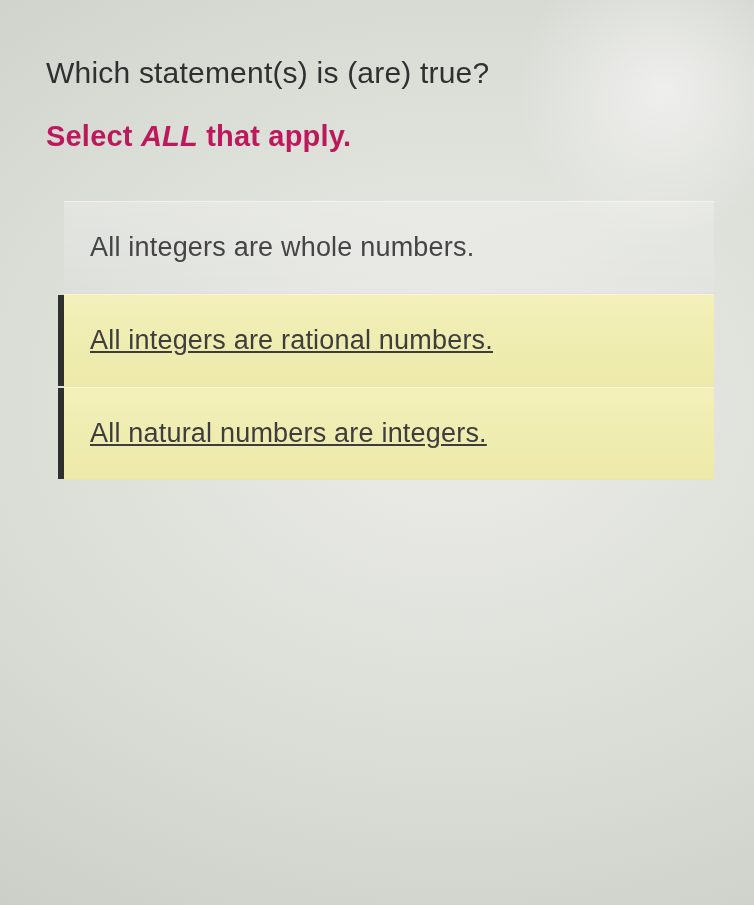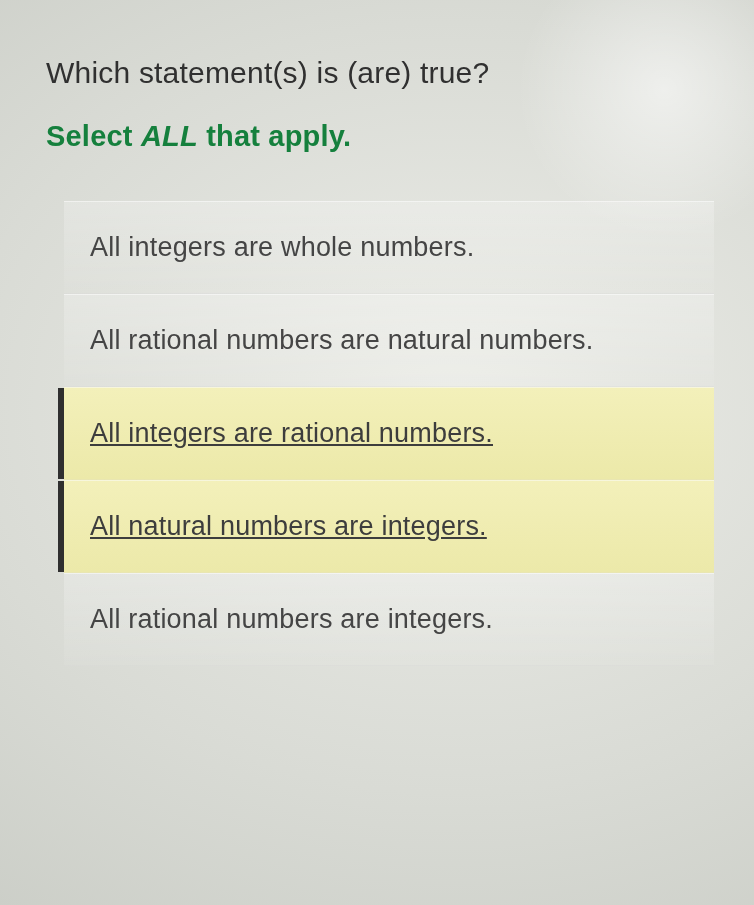--- a/index.html
+++ b/index.html
@@ -24,21 +24,21 @@
     }
     .question {
       font-size: 30px;
       font-weight: 400;
       color: #303030;
       margin-bottom: 30px;
     }
     .instruction {
       font-size: 29px;
       font-weight: 700;
-      color: #15803d;
+      color: #be185d;
       margin-bottom: 48px;
     }
     .instruction em { font-style: italic; font-weight: 700; }
     .options {
       margin-left: 18px;
     }
     .option {
       position: relative;
       font-size: 27px;
       color: #454545;
@@ -71,25 +71,19 @@
 <div class="question">Which statement(s) is (are) true?</div>
 
 <div class="instruction">
   <span>Select </span><em>ALL</em><span> that apply.</span>
 </div>
 
 <div class="options">
   <div class="option">
     <span>All integers are whole numbers.</span>
   </div>
-  <div class="option">
-    <span>All rational numbers are natural numbers.</span>
-  </div>
   <div class="option selected">
     <span>All integers are rational numbers.</span>
   </div>
   <div class="option selected">
     <span>All natural numbers are integers.</span>
   </div>
-  <div class="option">
-    <span>All rational numbers are integers.</span>
-  </div>
 </div>
 
 </body></html>

